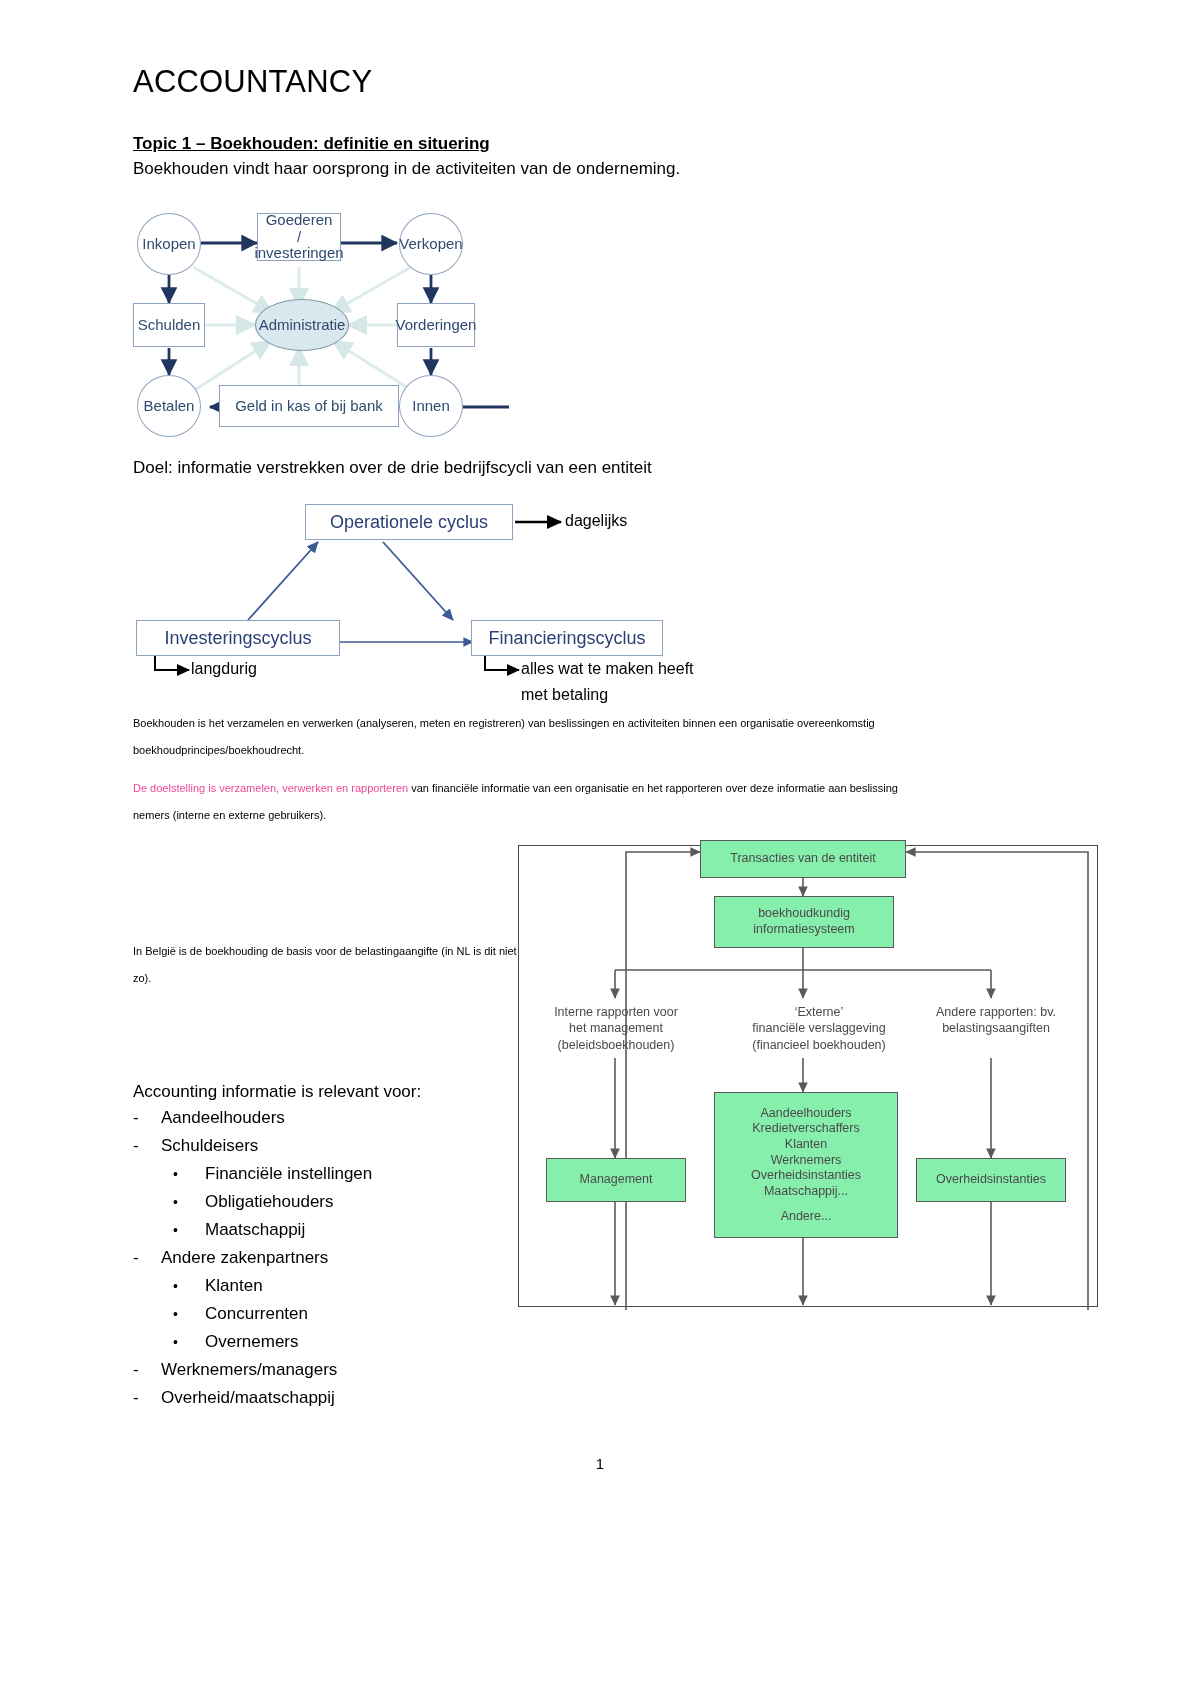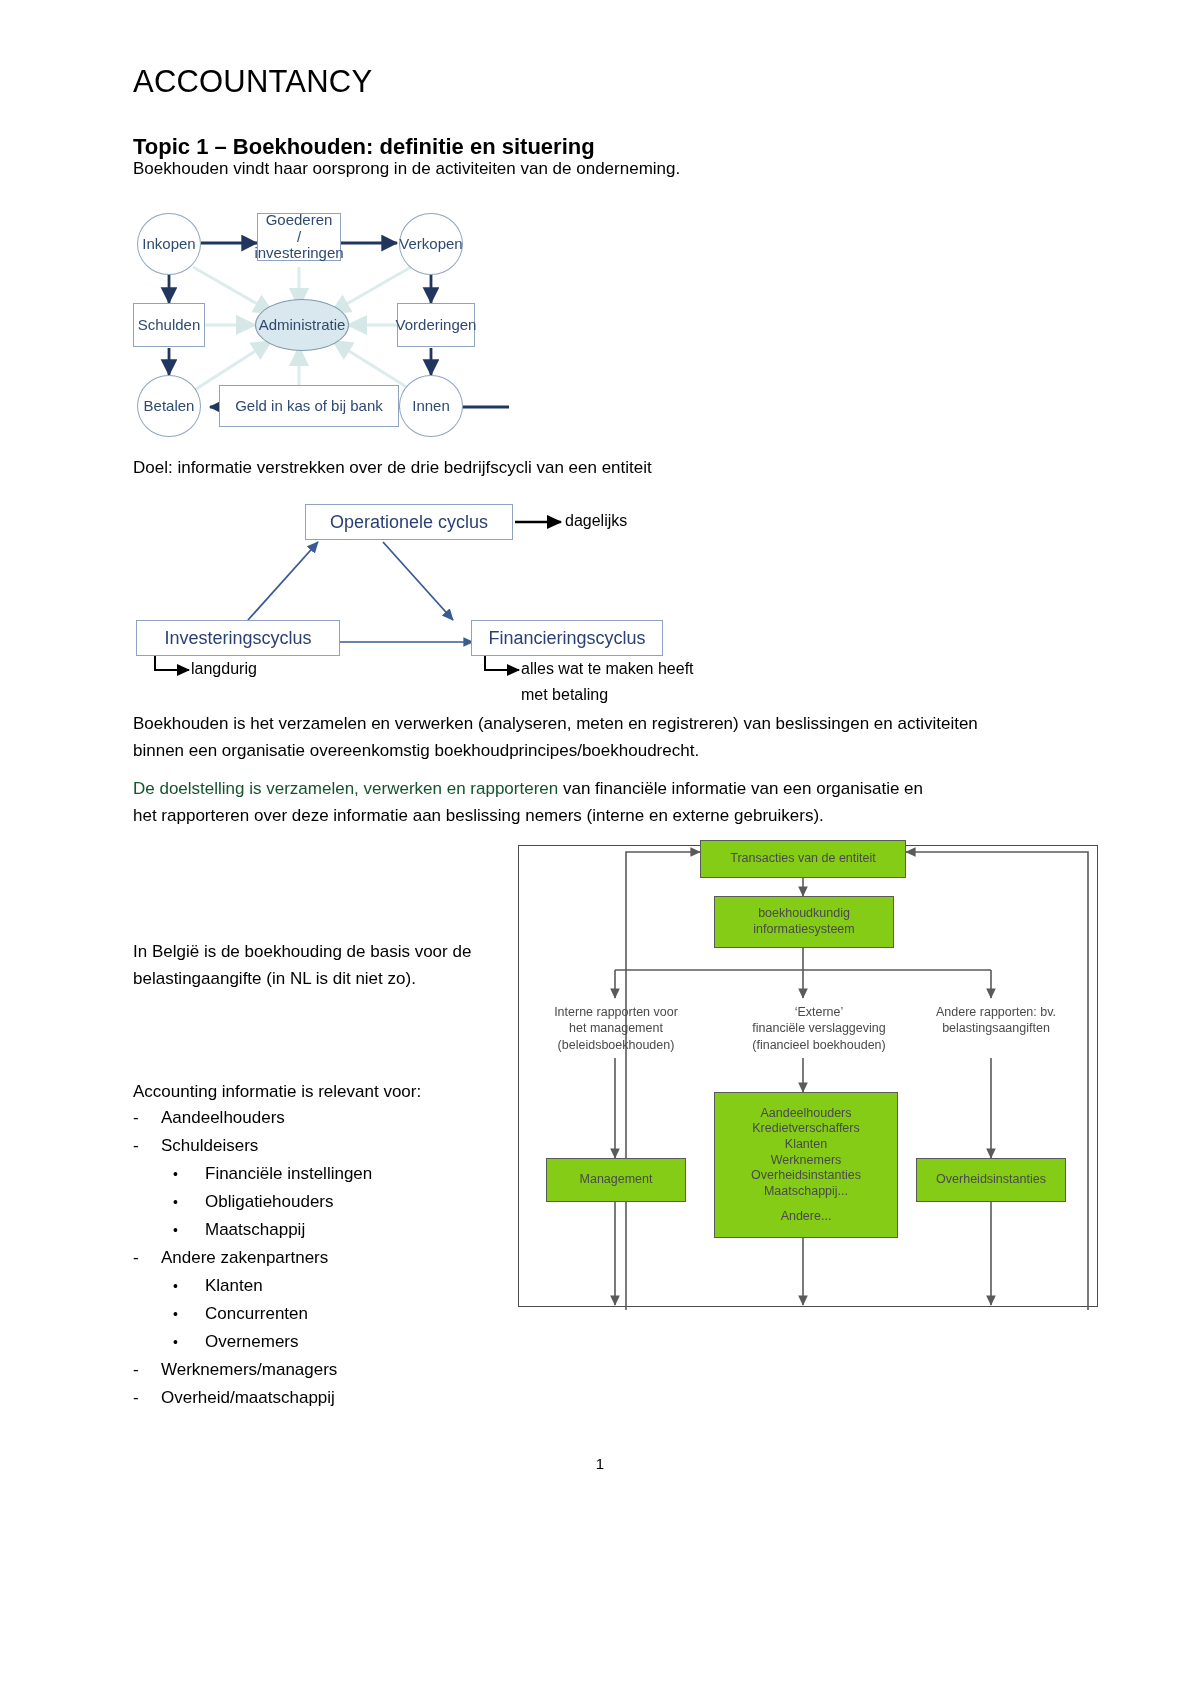--- a/index.html
+++ b/index.html
@@ -12,22 +12,22 @@
     overflow:hidden;
   }
   .doc{
     position:absolute;left:133px;top:0;width:934px;height:1696px;
   }
   h1.title{
     font-size:31px;font-weight:400;letter-spacing:.2px;
     margin:0;position:absolute;top:64px;left:0;color:#000;
   }
   .topic{
-    position:absolute;top:134px;left:0;font-size:22px;font-weight:bold;
-    color:#000;
+    position:absolute;top:134px;left:0;font-size:17px;font-weight:bold;
+    text-decoration:underline;color:#000;
   }
   .lead{
     position:absolute;top:159px;left:0;font-size:17px;color:#000;
   }
 
   
   .diag1{position:absolute;top:195px;left:0;width:540px;height:250px;}
   .d1-node{
     position:absolute;box-sizing:border-box;
     display:flex;align-items:center;justify-content:center;
@@ -44,36 +44,36 @@
   .diag2{position:absolute;top:492px;left:0;width:700px;height:185px;}
   .d2-box{
     position:absolute;box-sizing:border-box;border:1px solid #8fa3c0;
     background:#fff;color:#2a3f73;font-size:18px;
     display:flex;align-items:center;justify-content:center;
   }
   .d2-lbl{position:absolute;font-size:16px;color:#000;}
   .doelline{position:absolute;top:458px;left:0;font-size:17px;color:#000;}
 
   
-  .para{position:absolute;font-size:17px;color:#000;line-height:27px;}
-  .blue{color:#14532d;}
+  .para{position:absolute;font-size:11px;color:#000;line-height:27px;}
+  .blue{color:#ec4899;}
 
   
   .listblock{position:absolute;left:0;top:1050px;width:420px;font-size:17px;color:#000;margin-top:32px;}
   .listblock .lead2{margin-bottom:2px;}
   .li{display:flex;line-height:28px;}
   .li .mark{width:28px;flex:0 0 28px;}
   .li.sub{padding-left:40px;}
   .li.sub .mark{width:32px;flex:0 0 32px;font-size:14px;}
 
   
   .diag3{position:absolute;left:385px;top:840px;width:580px;height:475px;}
   .f-box{
     position:absolute;box-sizing:border-box;border:1.6px solid #5a5a5a;
-    background:#84cc16;color:#4a4a4a;font-size:12.5px;line-height:1.25;
+    background:#86efac;color:#4a4a4a;font-size:12.5px;line-height:1.25;
     display:flex;align-items:center;justify-content:center;text-align:center;
     padding:18px;
   }
   .f-lbl{
     position:absolute;color:#4a4a4a;font-size:12.5px;line-height:1.3;
     text-align:center;
   }
   .f-outer{
     position:absolute;left:0;top:5px;width:580px;height:462px;
     border:1.4px solid #4a4a4a;box-sizing:border-box;

